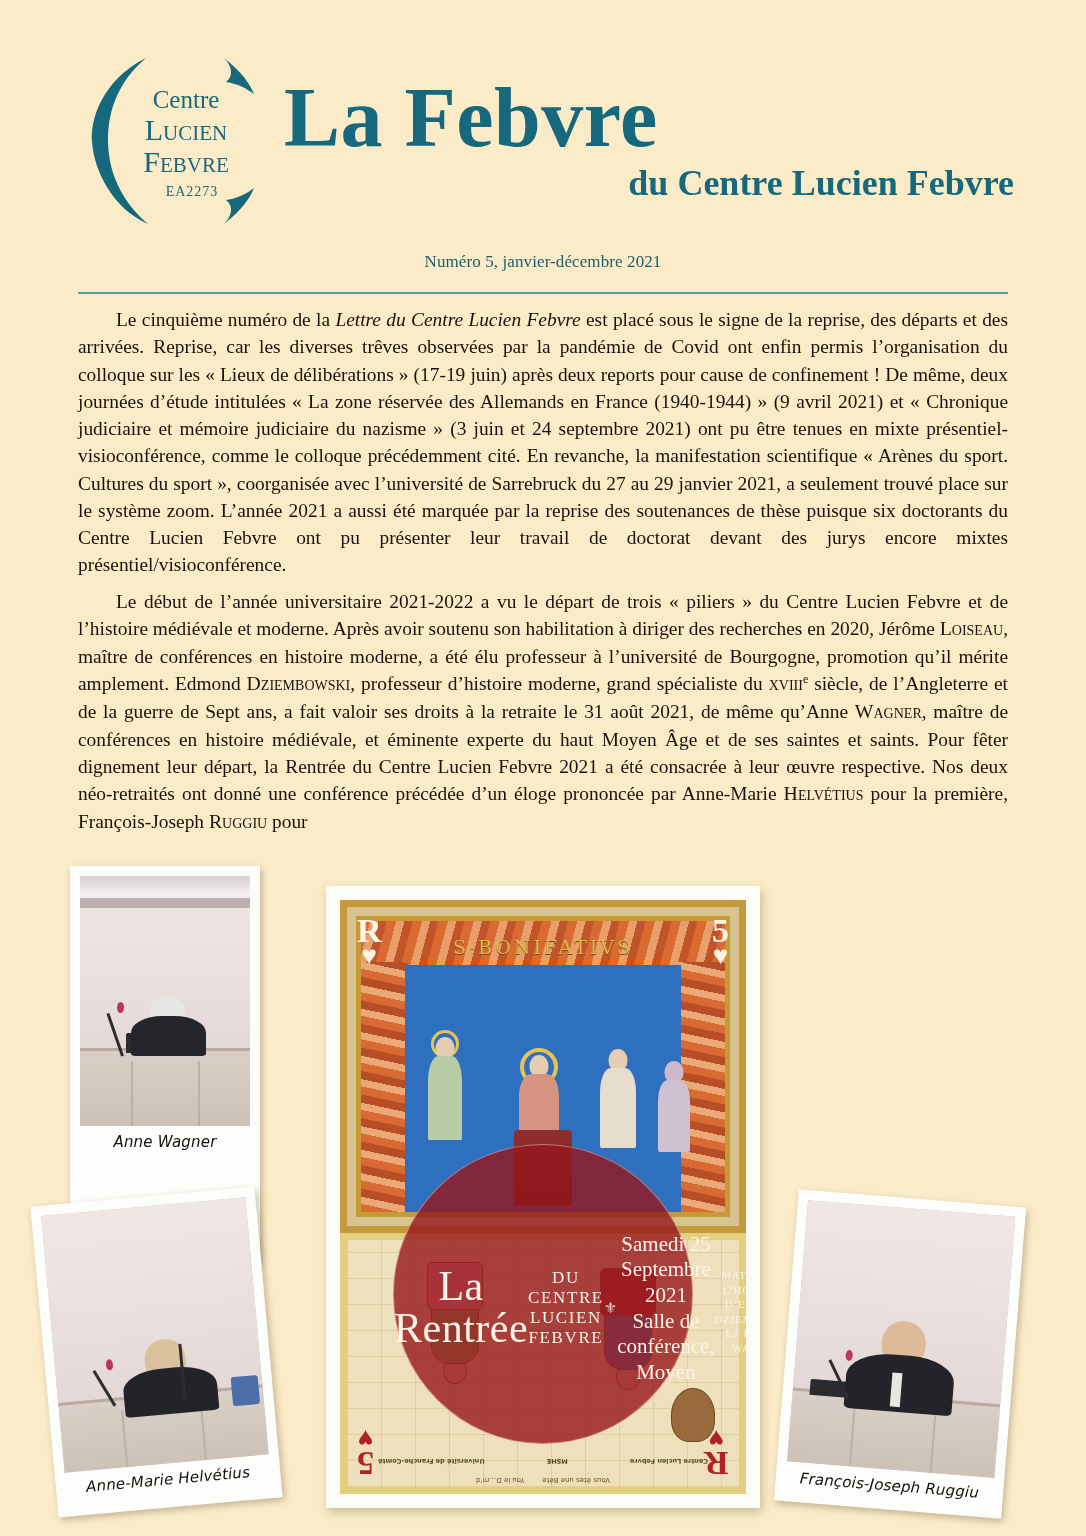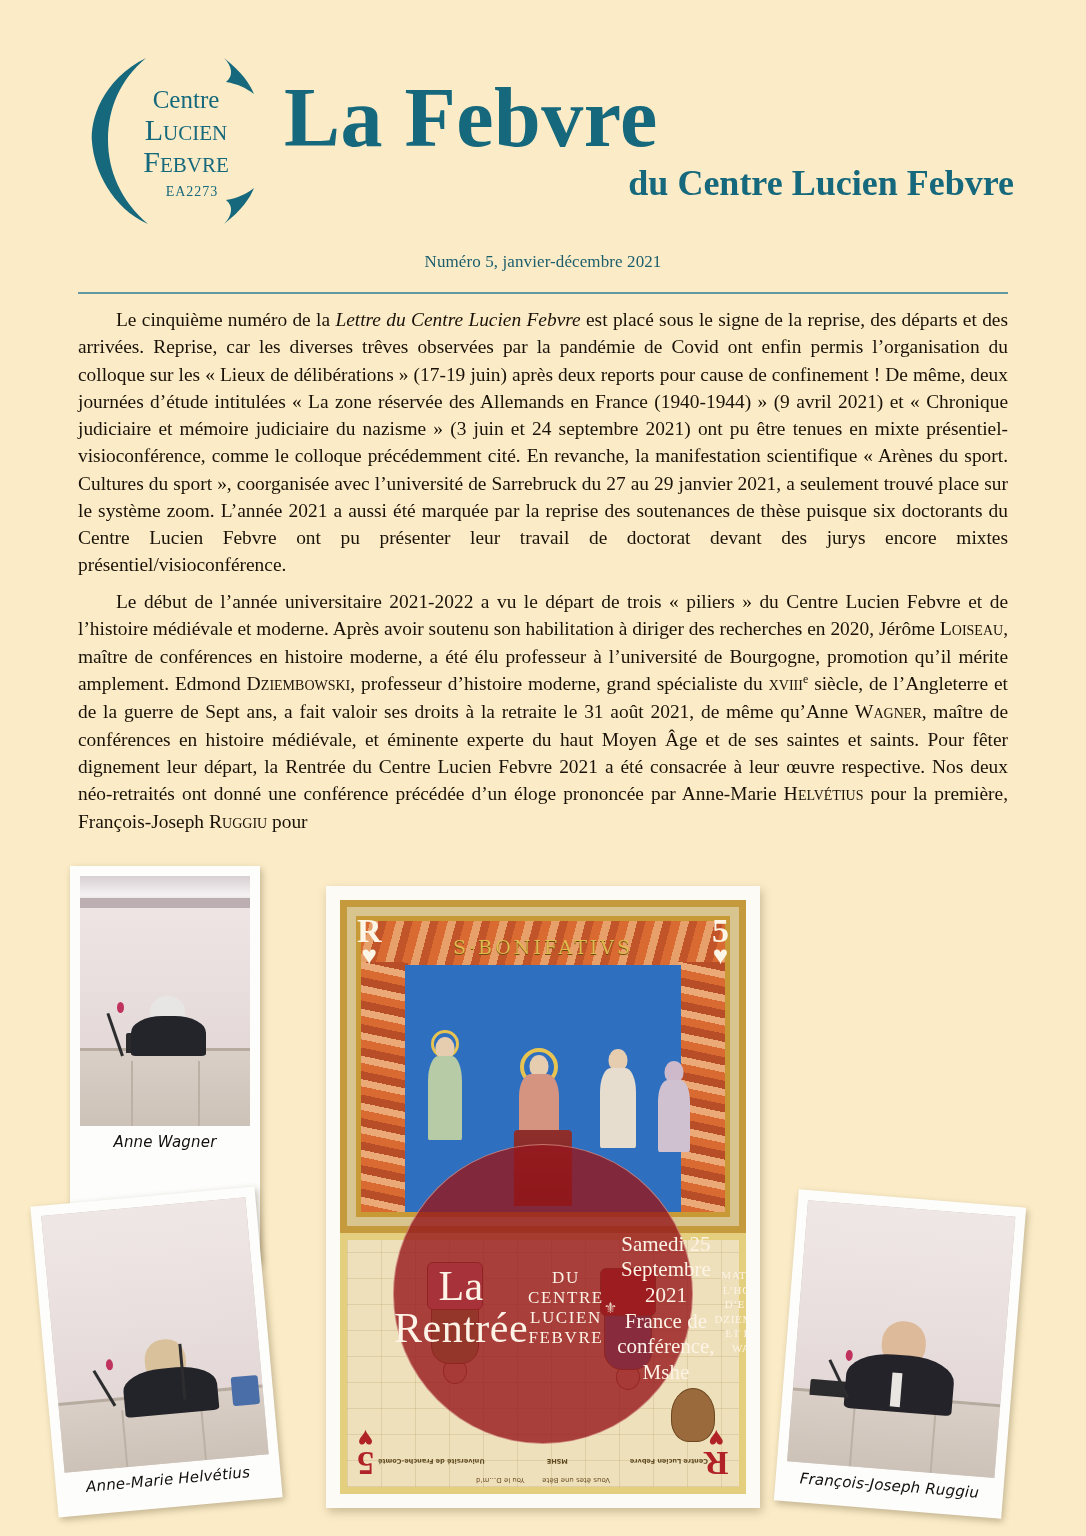--- a/index.html
+++ b/index.html
@@ -551,21 +551,21 @@
         <span class="suit">♥</span>
       </div>
     </div>
 
     <div class="seal">
       <div class="s-title">La Rentrée</div>
       <div class="s-sub">du Centre Lucien Febvre</div>
       <div class="s-fleur">⚜</div>
       <div class="s-when">
         <div>Samedi 25 Septembre 2021</div>
-        <div>France de conférence, Mshe</div>
+        <div>Salle de conférence, Moyen</div>
       </div>
       <div class="s-hon">
         <div>Matinée en l’honneur</div>
         <div>d’Edmond Dziembowski</div>
         <div>et d’Anne Wagner</div>
       </div>
     </div>
 
   </div>
 </div>

